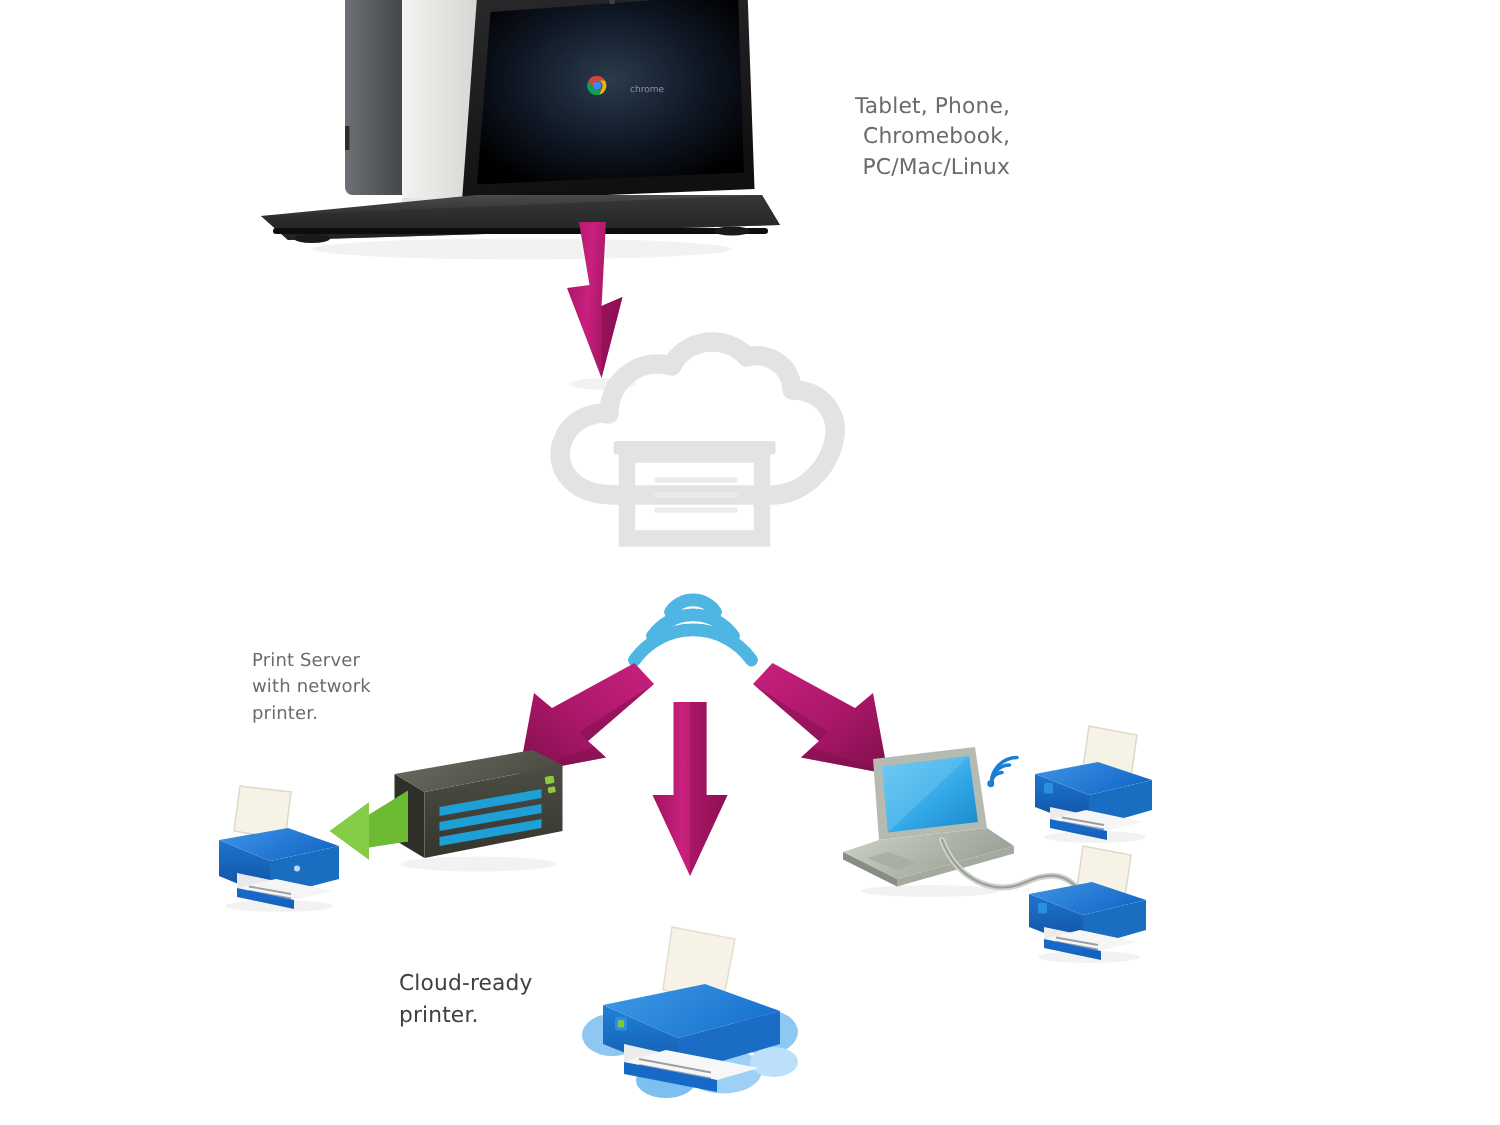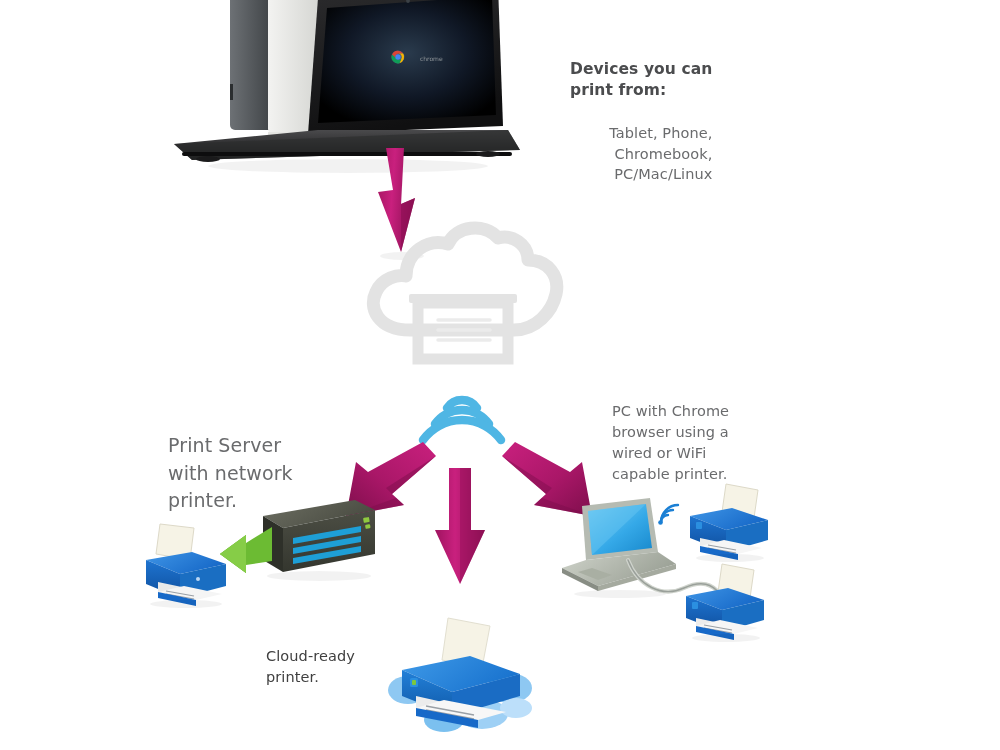--- a/index.html
+++ b/index.html
@@ -45,21 +45,21 @@
     color: #6a6b6d;
     white-space: pre-line;
     text-align: right;
   }
 
   #devices-caption { left: 570px; top: 38px; font-size: 15.5px; }
   #devices-caption .hd { font-size: 15.5px; line-height: 1.35; }
   #devices-caption .bd { font-size: 14.5px; line-height: 1.42; margin-top: 2px; }
 
   #printserver-caption {
-    left: 168px; top: 432px; font-size: 19px;
+    left: 168px; top: 432px; font-size: 12px;
     color: #6a6b6d; line-height: 1.45;
   }
   #pcchrome-caption {
     left: 612px; top: 401px; font-size: 14.5px;
     color: #6a6b6d; line-height: 1.45;
   }
   #cloudready-caption {
     left: 266px; top: 646px; font-size: 14.5px;
     color: #404040; line-height: 1.45;
   }
@@ -129,22 +129,20 @@
         <path d="M6,160 L24,176 L352,166 L340,146 Z" fill="#2a2b2c" opacity=".6"></path>
         <rect x="14" y="168" width="330" height="4" rx="2" fill="#0d0d0e"></rect>
         <ellipse cx="40" cy="175" rx="12" ry="3" fill="#1a1a1b"></ellipse>
         <ellipse cx="320" cy="170" rx="12" ry="3" fill="#1a1a1b"></ellipse>
       </g>
       <ellipse cx="180" cy="182" rx="140" ry="7" fill="#000" opacity=".05"></ellipse>
     </svg>
   </div>
 
   <div class="caption" id="devices-caption">
-    <span class="hd">Devices you can
-print from:</span>
     <span class="bd">Tablet, Phone,
 Chromebook,
 PC/Mac/Linux</span>
   </div>
 
   <div class="node" id="arrow-devices-cloud" style="left:368px; top:146px;">
     <svg width="80" height="112" viewBox="0 0 80 112">
       <defs>
         <linearGradient id="mag1" x1="0" y1="0" x2="1" y2="0.2">
           <stop offset="0" stop-color="#a41560"></stop>
@@ -458,18 +456,14 @@
           <line x1="22" y1="63" x2="50" y2="68"></line>
           <line x1="22" y1="66" x2="50" y2="71"></line>
         </g>
         <path d="M14,64 L52,72 L52,78 L14,70 Z" fill="#1769c8"></path>
       </g>
       <rect x="10" y="40" width="6" height="7" rx="1" fill="#2b8fe0"></rect>
       <ellipse cx="44" cy="76" rx="34" ry="4" fill="#000" opacity=".05"></ellipse>
     </svg>
   </div>
 
-  <div class="caption" id="pcchrome-caption">PC with Chrome
-browser using a
-wired or WiFi
-capable printer.</div>
 
 </div>
 
 </body></html>

